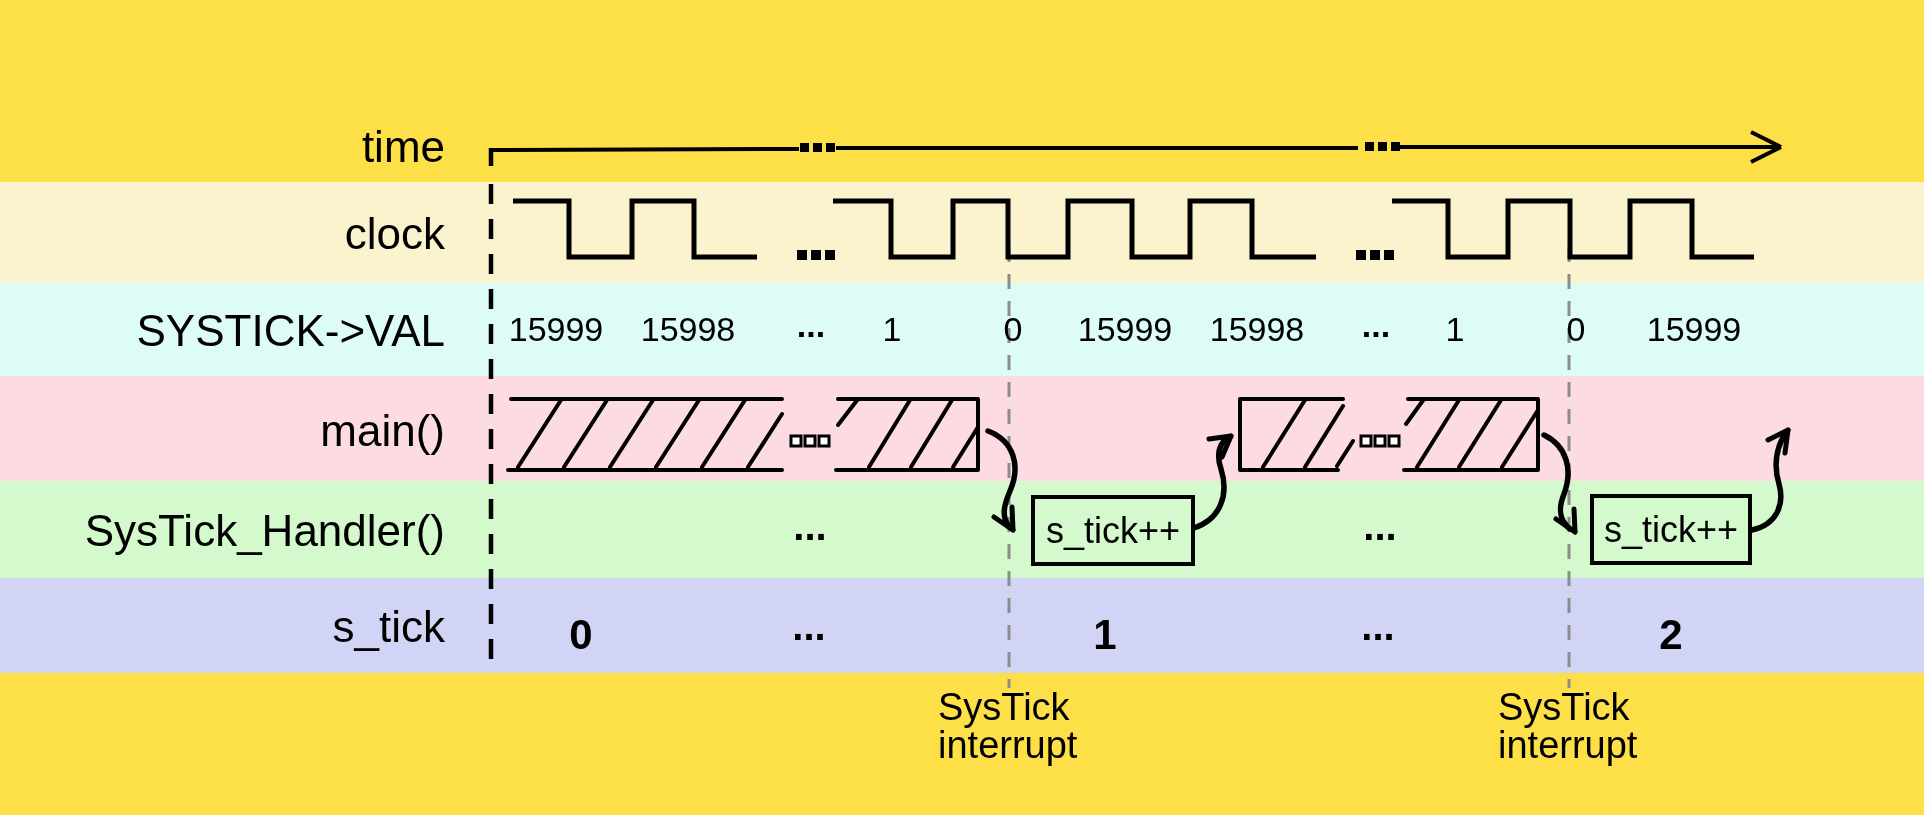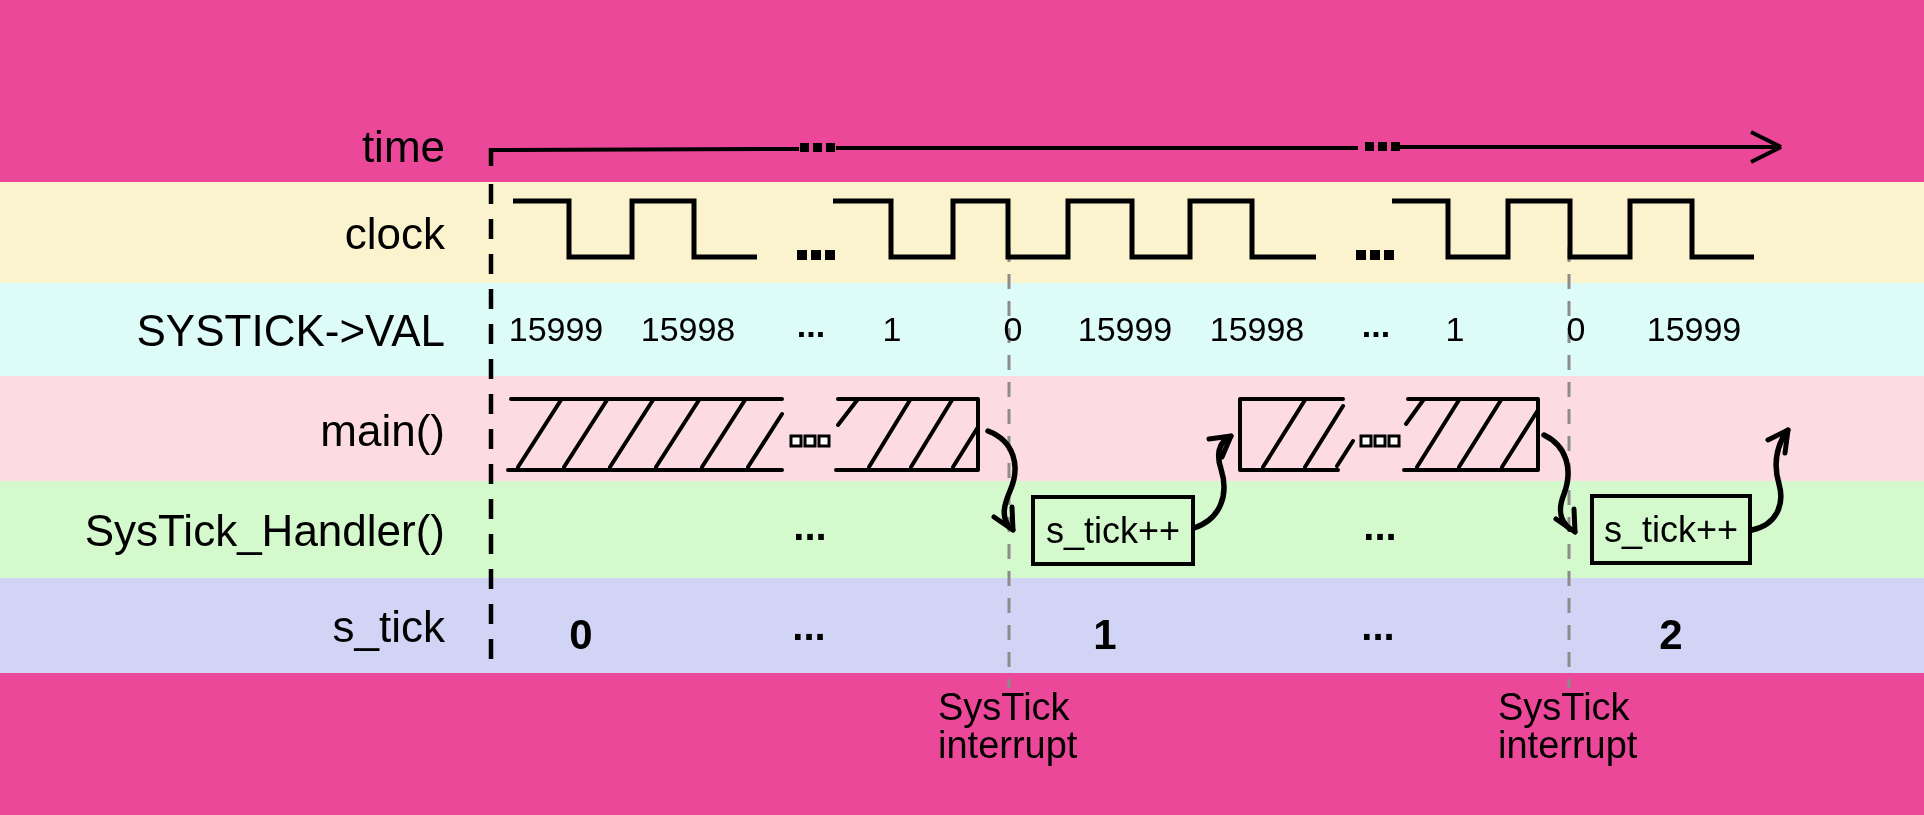--- a/index.html
+++ b/index.html
@@ -1,20 +1,20 @@
 <!DOCTYPE html>
 <html><head>
 <meta charset="utf-8">
 <style>
   html, body { margin: 0; padding: 0; background: #ffffff; }
   #stage {
     position: relative;
     width: 1924px;
     height: 815px;
-    background: #ec4899;
+    background: #fde047;
     font-family: "Liberation Sans", sans-serif;
     overflow: hidden;
   }
   svg text {
     font-family: "Liberation Sans", sans-serif;
     fill: #000000;
   }
   .row-label   { font-size: 44px; }
   .sys-val     { font-size: 34px; }
   .sys-dots    { font-size: 34px; font-weight: bold; }

